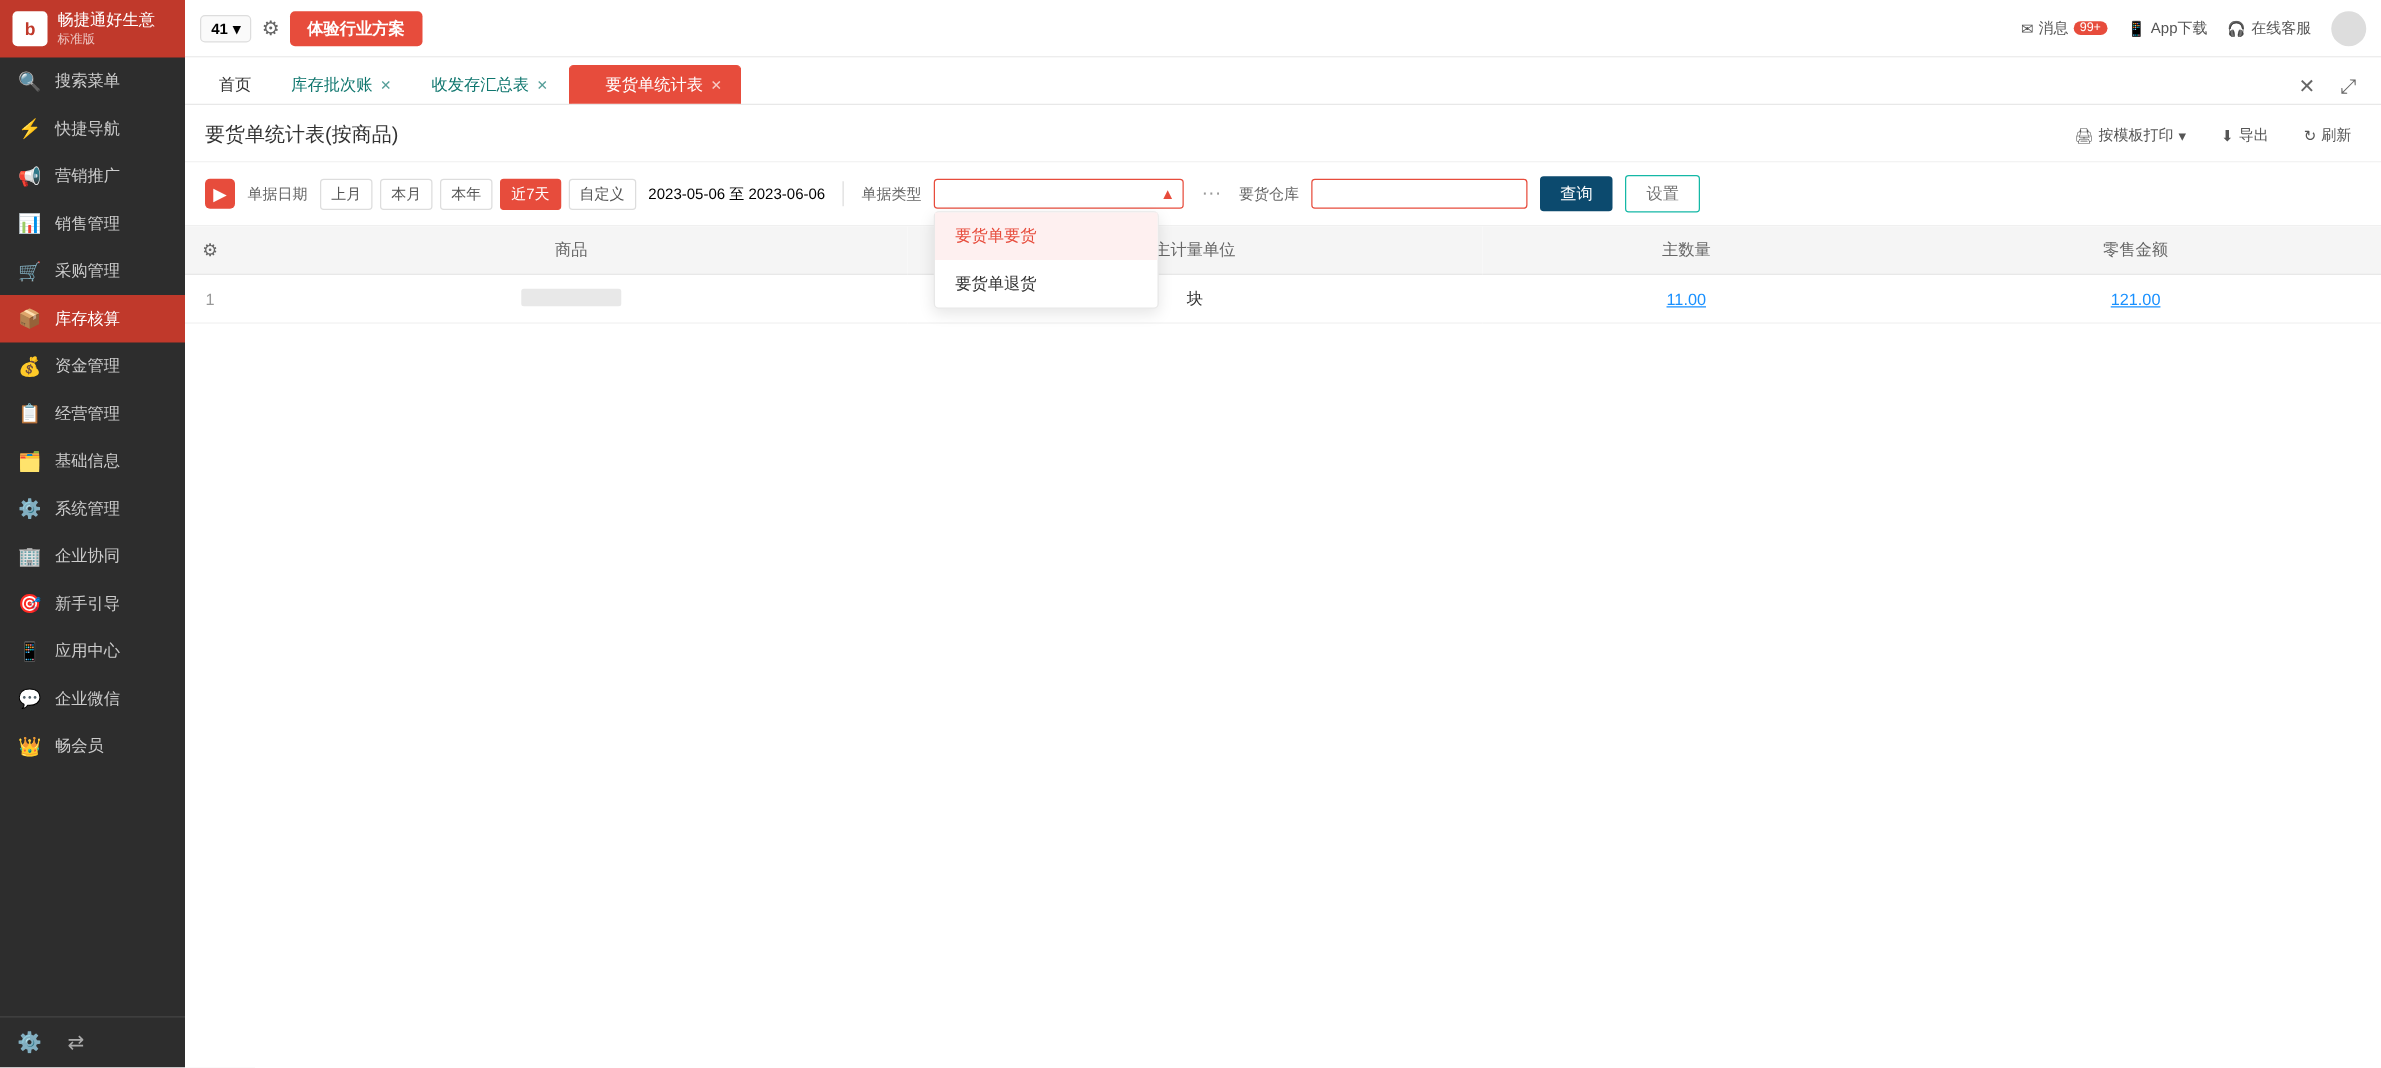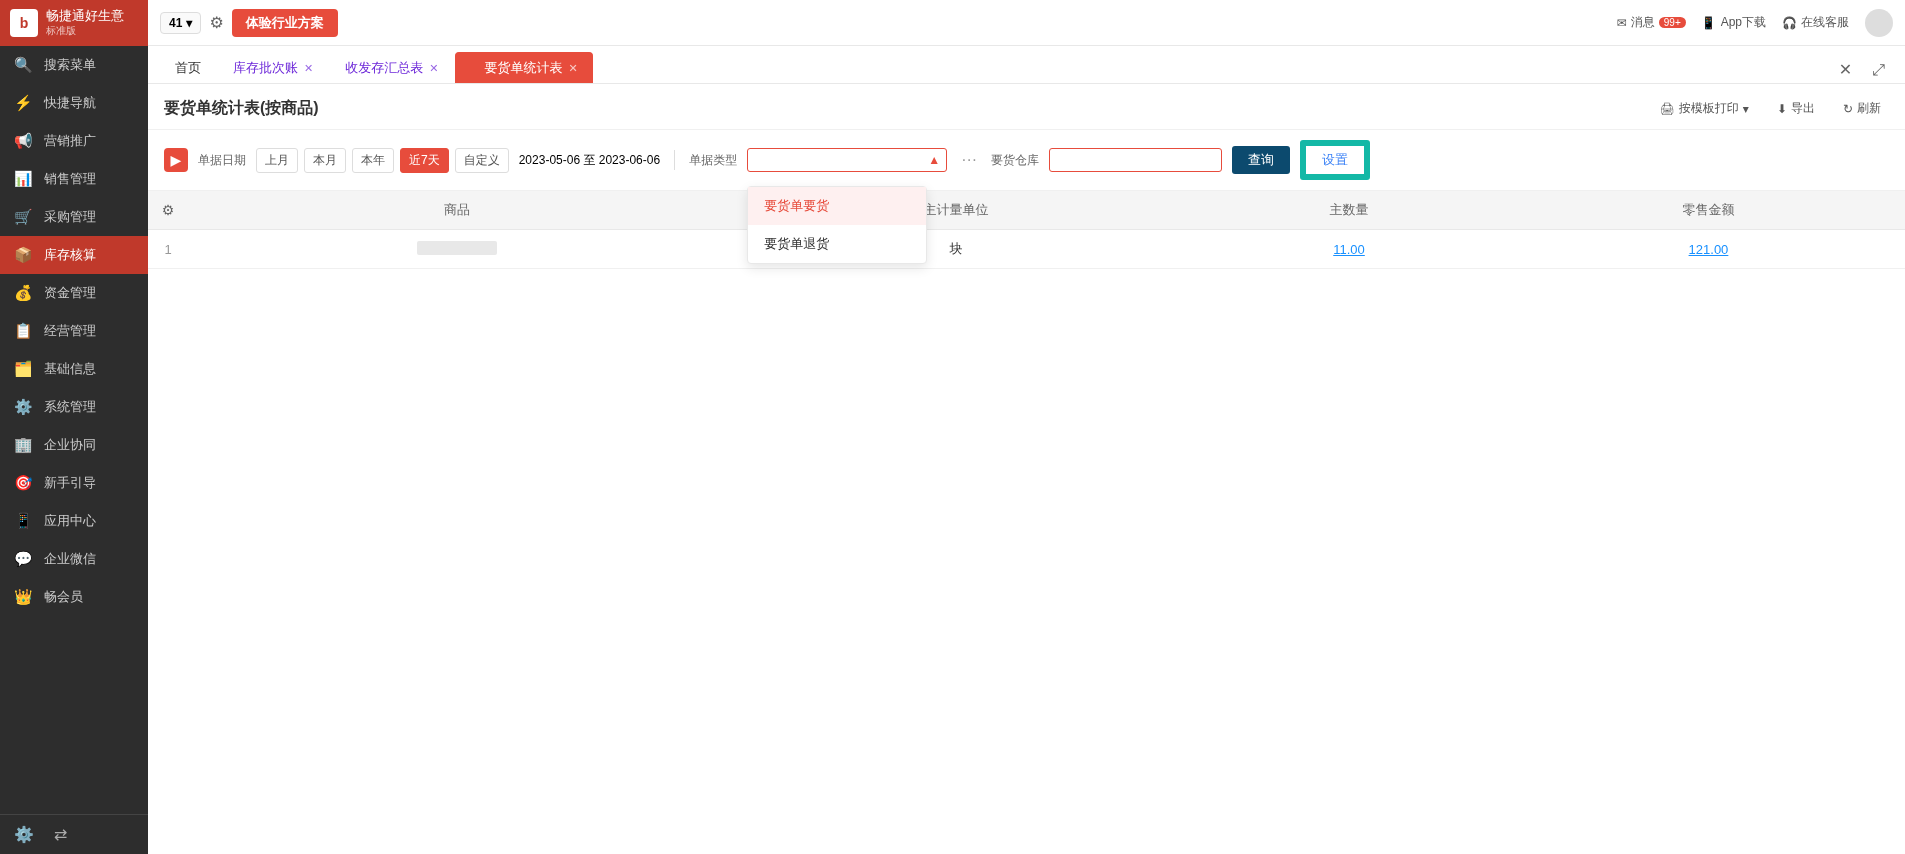--- a/index.html
+++ b/index.html
@@ -155,21 +155,21 @@
       padding: 0 12px;
       border-bottom: 1px solid #e8e8e8;
       gap: 2px;
       flex-shrink: 0;
     }
     .tab {
       padding: 6px 14px;
       font-size: 13px;
       cursor: pointer;
       border-radius: 4px 4px 0 0;
-      color: #6d28d9;
+      color: #0f766e;
       display: flex;
       align-items: center;
       gap: 6px;
       border: 1px solid transparent;
       border-bottom: none;
       background: transparent;
     }
     .tab.active {
       background: #e74c3c;
       color: #fff;
@@ -206,21 +206,21 @@
     
     .page-header {
       display: flex;
       align-items: center;
       justify-content: space-between;
       padding: 12px 16px 8px;
       border-bottom: 1px solid #f0f0f0;
     }
     .page-title {
       font-size: 16px;
-      font-weight: bold;
+      font-weight: normal;
       color: #333;
     }
     .page-actions {
       display: flex;
       align-items: center;
       gap: 12px;
     }
     .action-btn {
       display: flex;
       align-items: center;
@@ -329,40 +329,40 @@
       background: #0c4a6e;
       color: #fff;
       border: none;
       padding: 5px 16px;
       border-radius: 3px;
       cursor: pointer;
       font-size: 13px;
     }
     .settings-filter-btn {
       background: #fff;
-      color: #3b82f6;
-      border: 6px solid #14b8a6;
+      color: #737373;
+      border: 1px solid #14b8a6;
       padding: 5px 16px;
       border-radius: 3px;
       cursor: pointer;
       font-size: 13px;
     }
 
     
     .dropdown-overlay {
       position: absolute;
       top: 100%;
       left: 0;
       background: #fff;
       border: 1px solid #e8e8e8;
       border-radius: 4px;
       box-shadow: 0 4px 12px rgba(0,0,0,0.1);
       z-index: 1000;
       min-width: 180px;
-      margin-top: 14px;
+      margin-top: 2px;
     }
     .dropdown-item {
       padding: 10px 16px;
       font-size: 13px;
       cursor: pointer;
       color: #333;
     }
     .dropdown-item.selected { background: #fef0f0; color: #e74c3c; }
 
     

